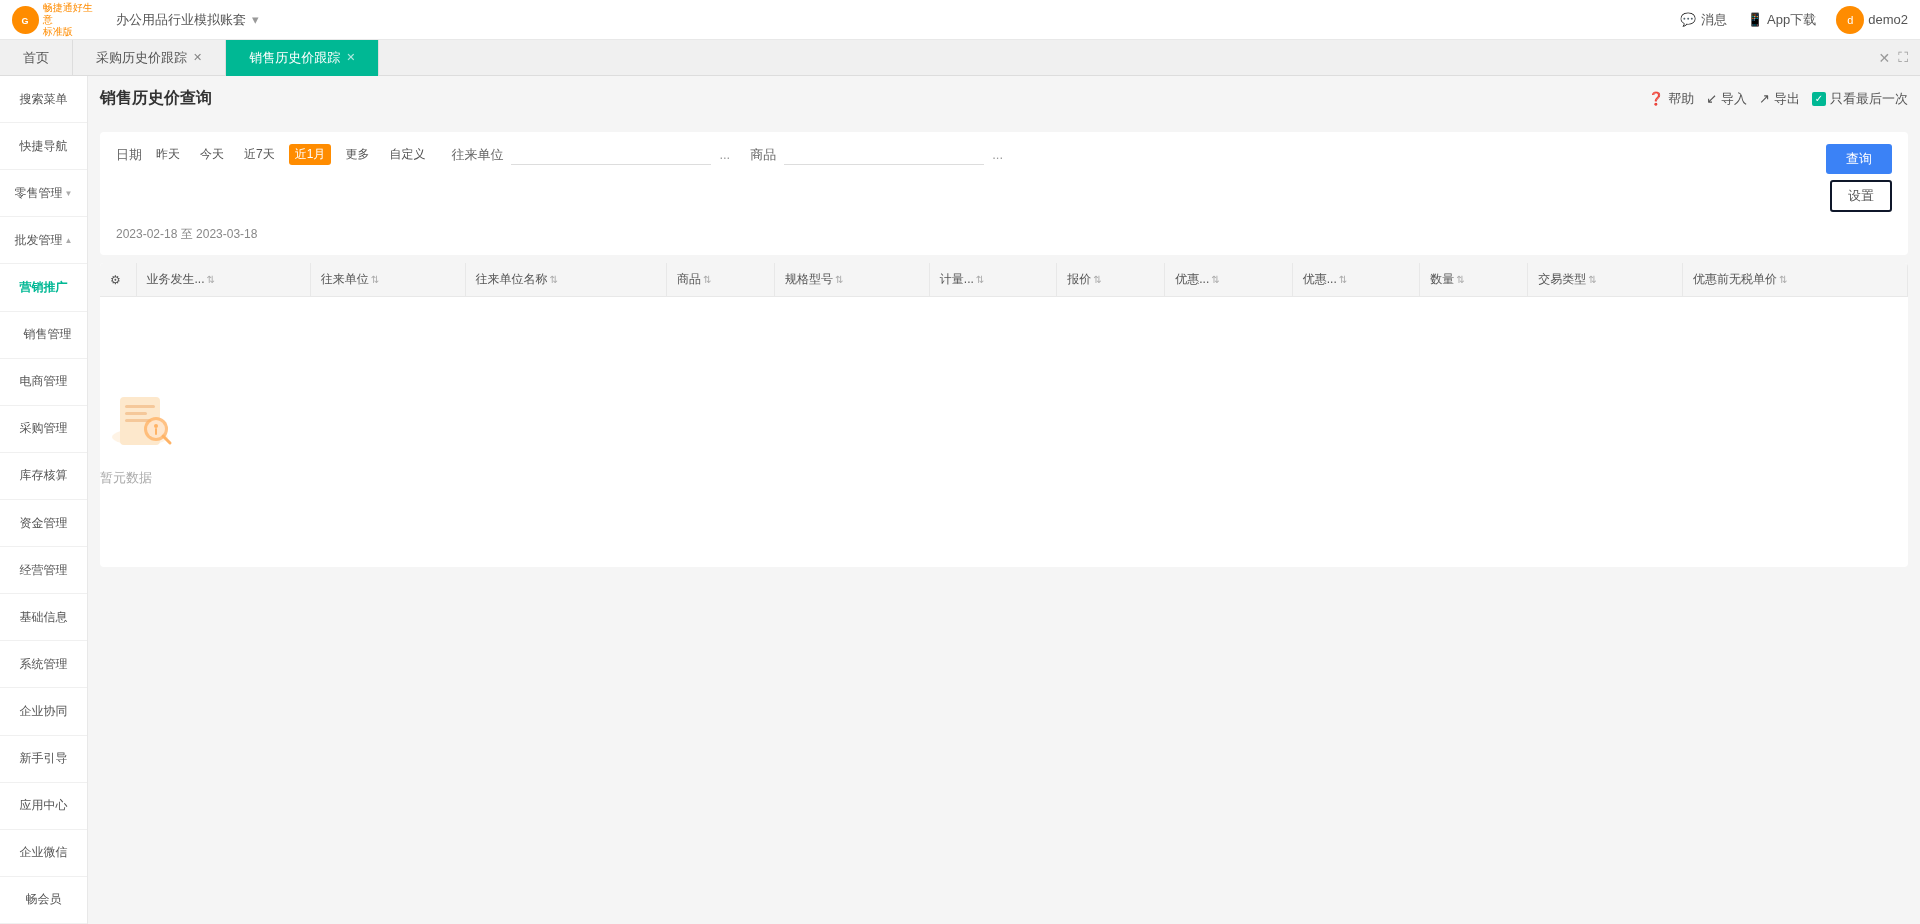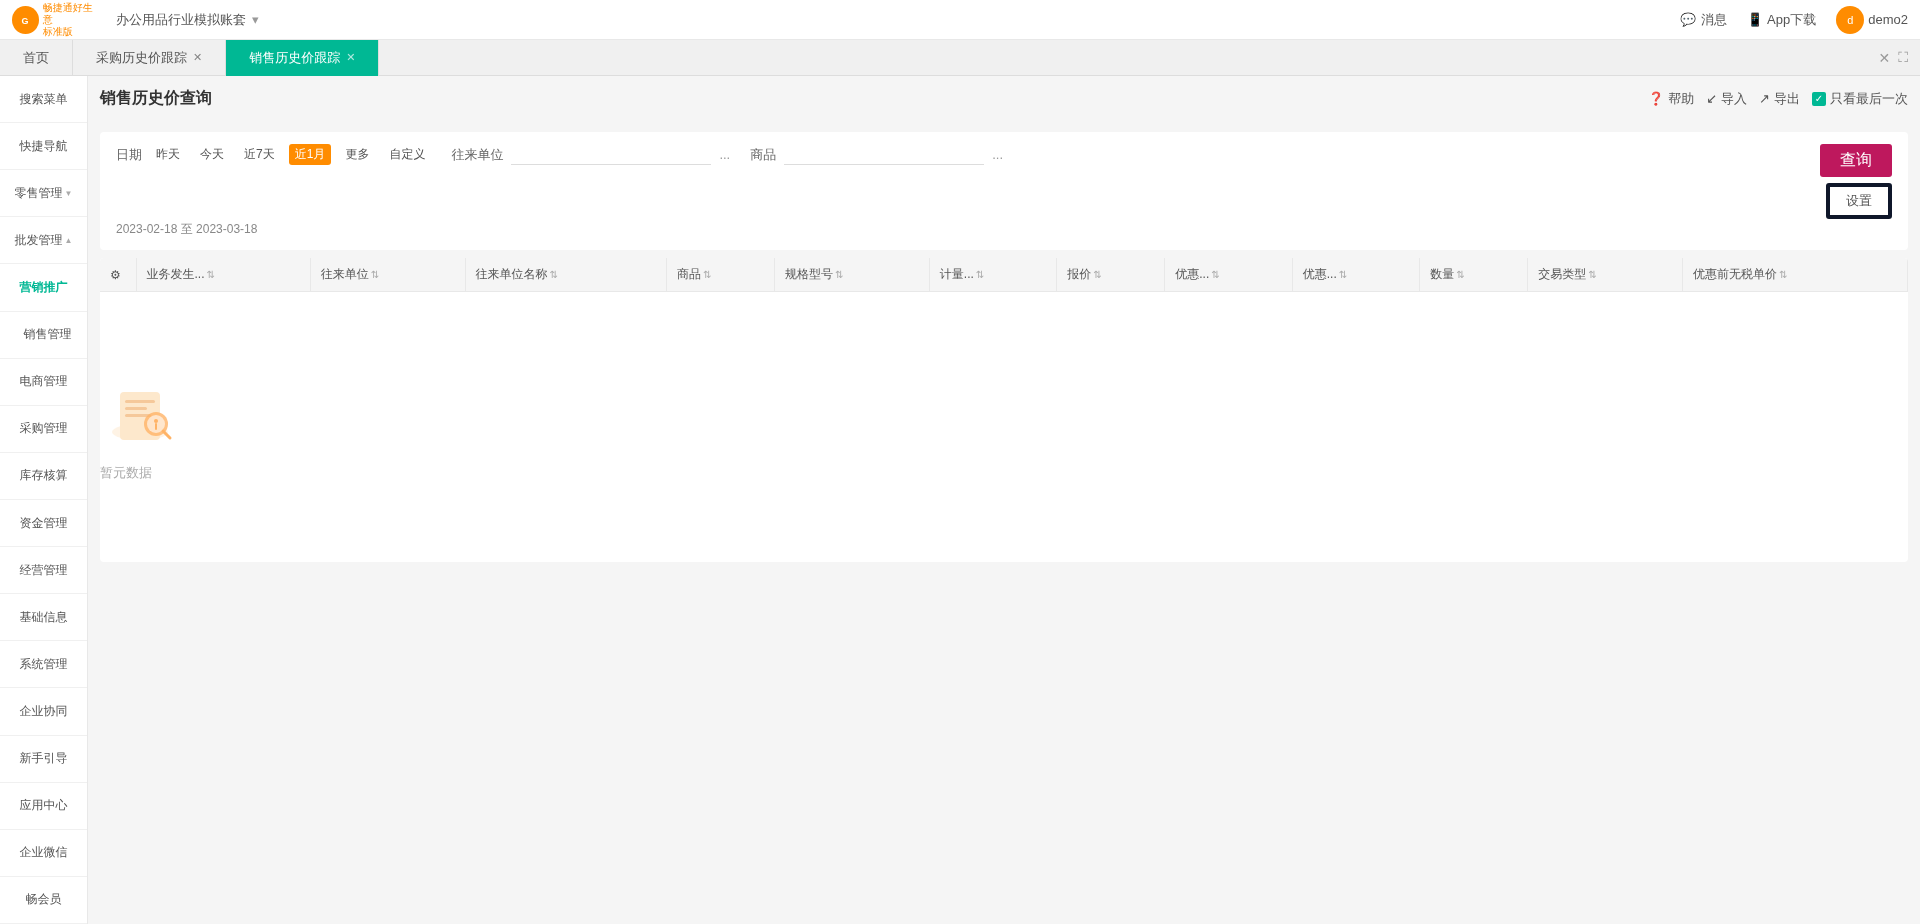--- a/index.html
+++ b/index.html
@@ -166,20 +166,21 @@
     }
 
     
     .filter-bar {
       background: white;
       border-radius: 4px;
       padding: 12px 16px;
       margin-bottom: 8px;
       display: flex;
       flex-wrap: wrap;
+      gap: 12px;
       flex-direction: column;
     }
     .filter-group {
       display: flex; align-items: center; gap: 8px;
     }
     .filter-label { color: #666; font-size: 13px; }
     .date-btn {
       font-size: 12px;
       color: #555;
       cursor: pointer;
@@ -198,33 +199,33 @@
       border: none;
       border-bottom: 1px solid #ddd;
       padding: 2px 4px;
       width: 200px;
       font-size: 13px;
       outline: none;
       color: #333;
     }
     .filter-dots { color: #999; font-size: 13px; cursor: pointer; }
     .search-btn {
-      background: #be185d;
+      background: #3b82f6;
       color: white;
       border: none;
       padding: 6px 20px;
       border-radius: 3px;
       cursor: pointer;
-      font-size: 16px;
+      font-size: 13px;
       margin-left: auto;
     }
     .settings-btn {
       background: white;
       color: #555;
-      border: 4px solid #0f172a;
+      border: 2px solid #0f172a;
       padding: 5px 16px;
       border-radius: 3px;
       cursor: pointer;
       font-size: 13px;
       margin-left: auto;
     }
 
     
     .data-table-wrapper {
       background: white;

